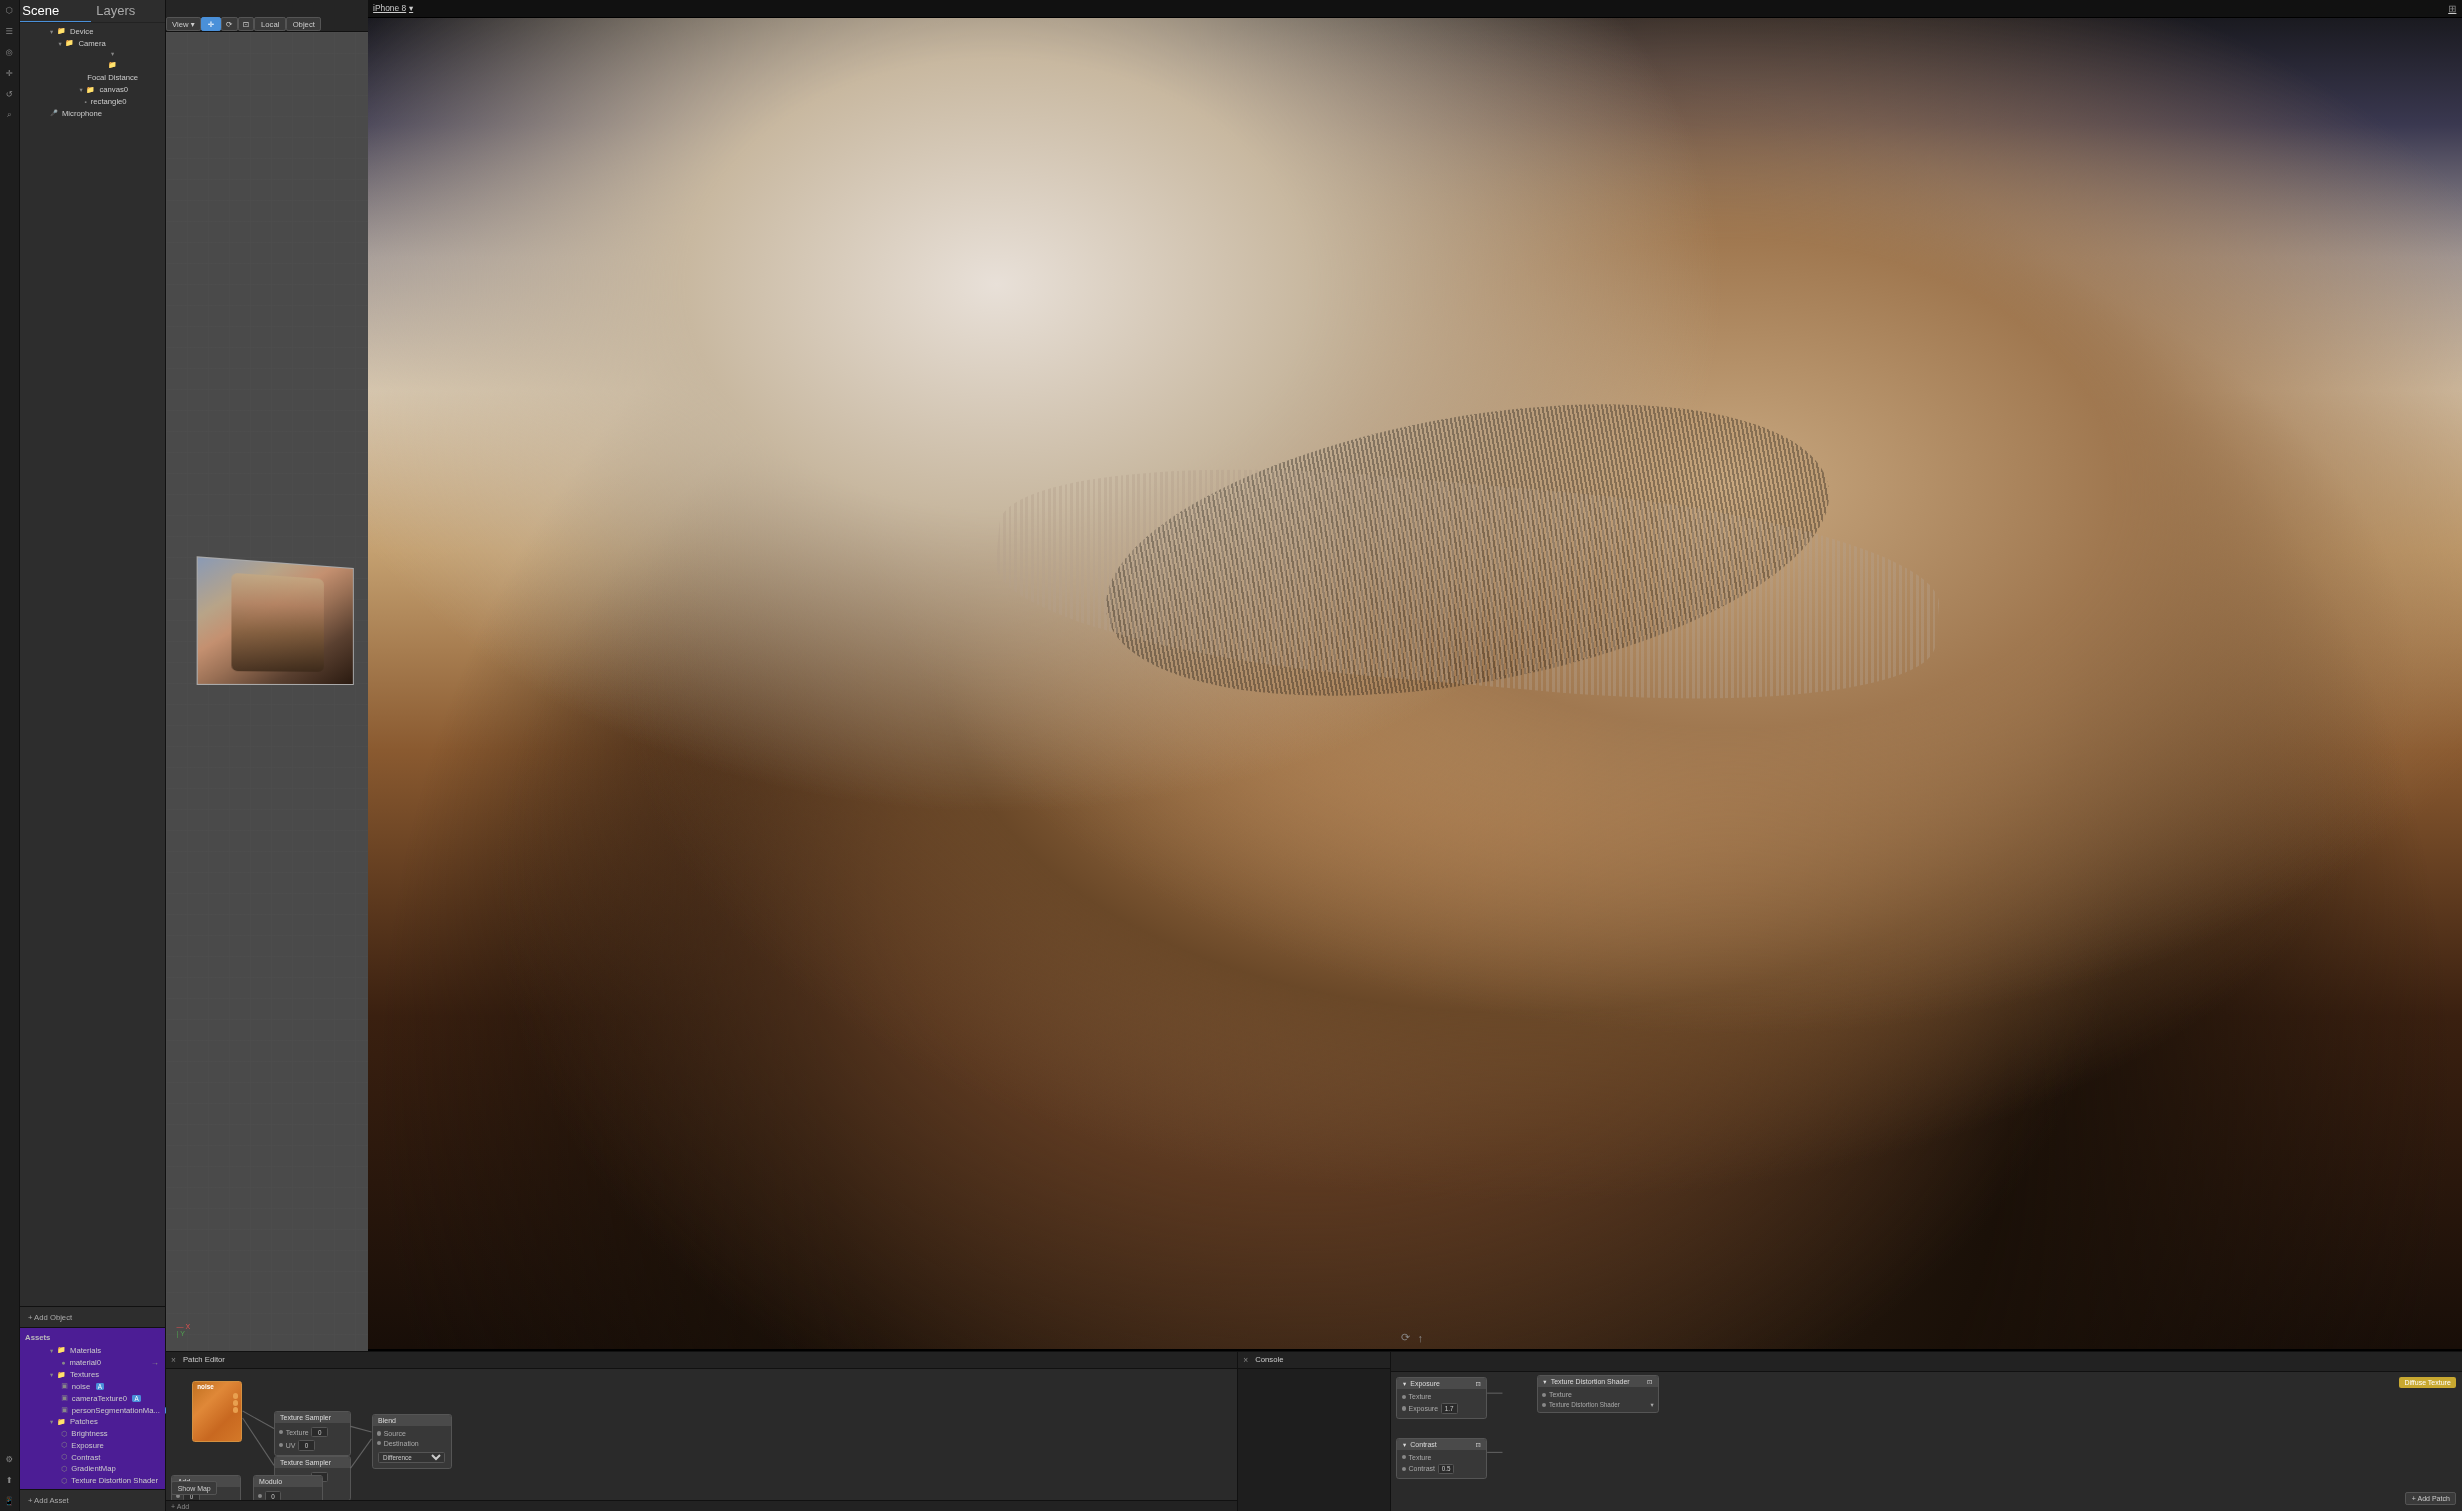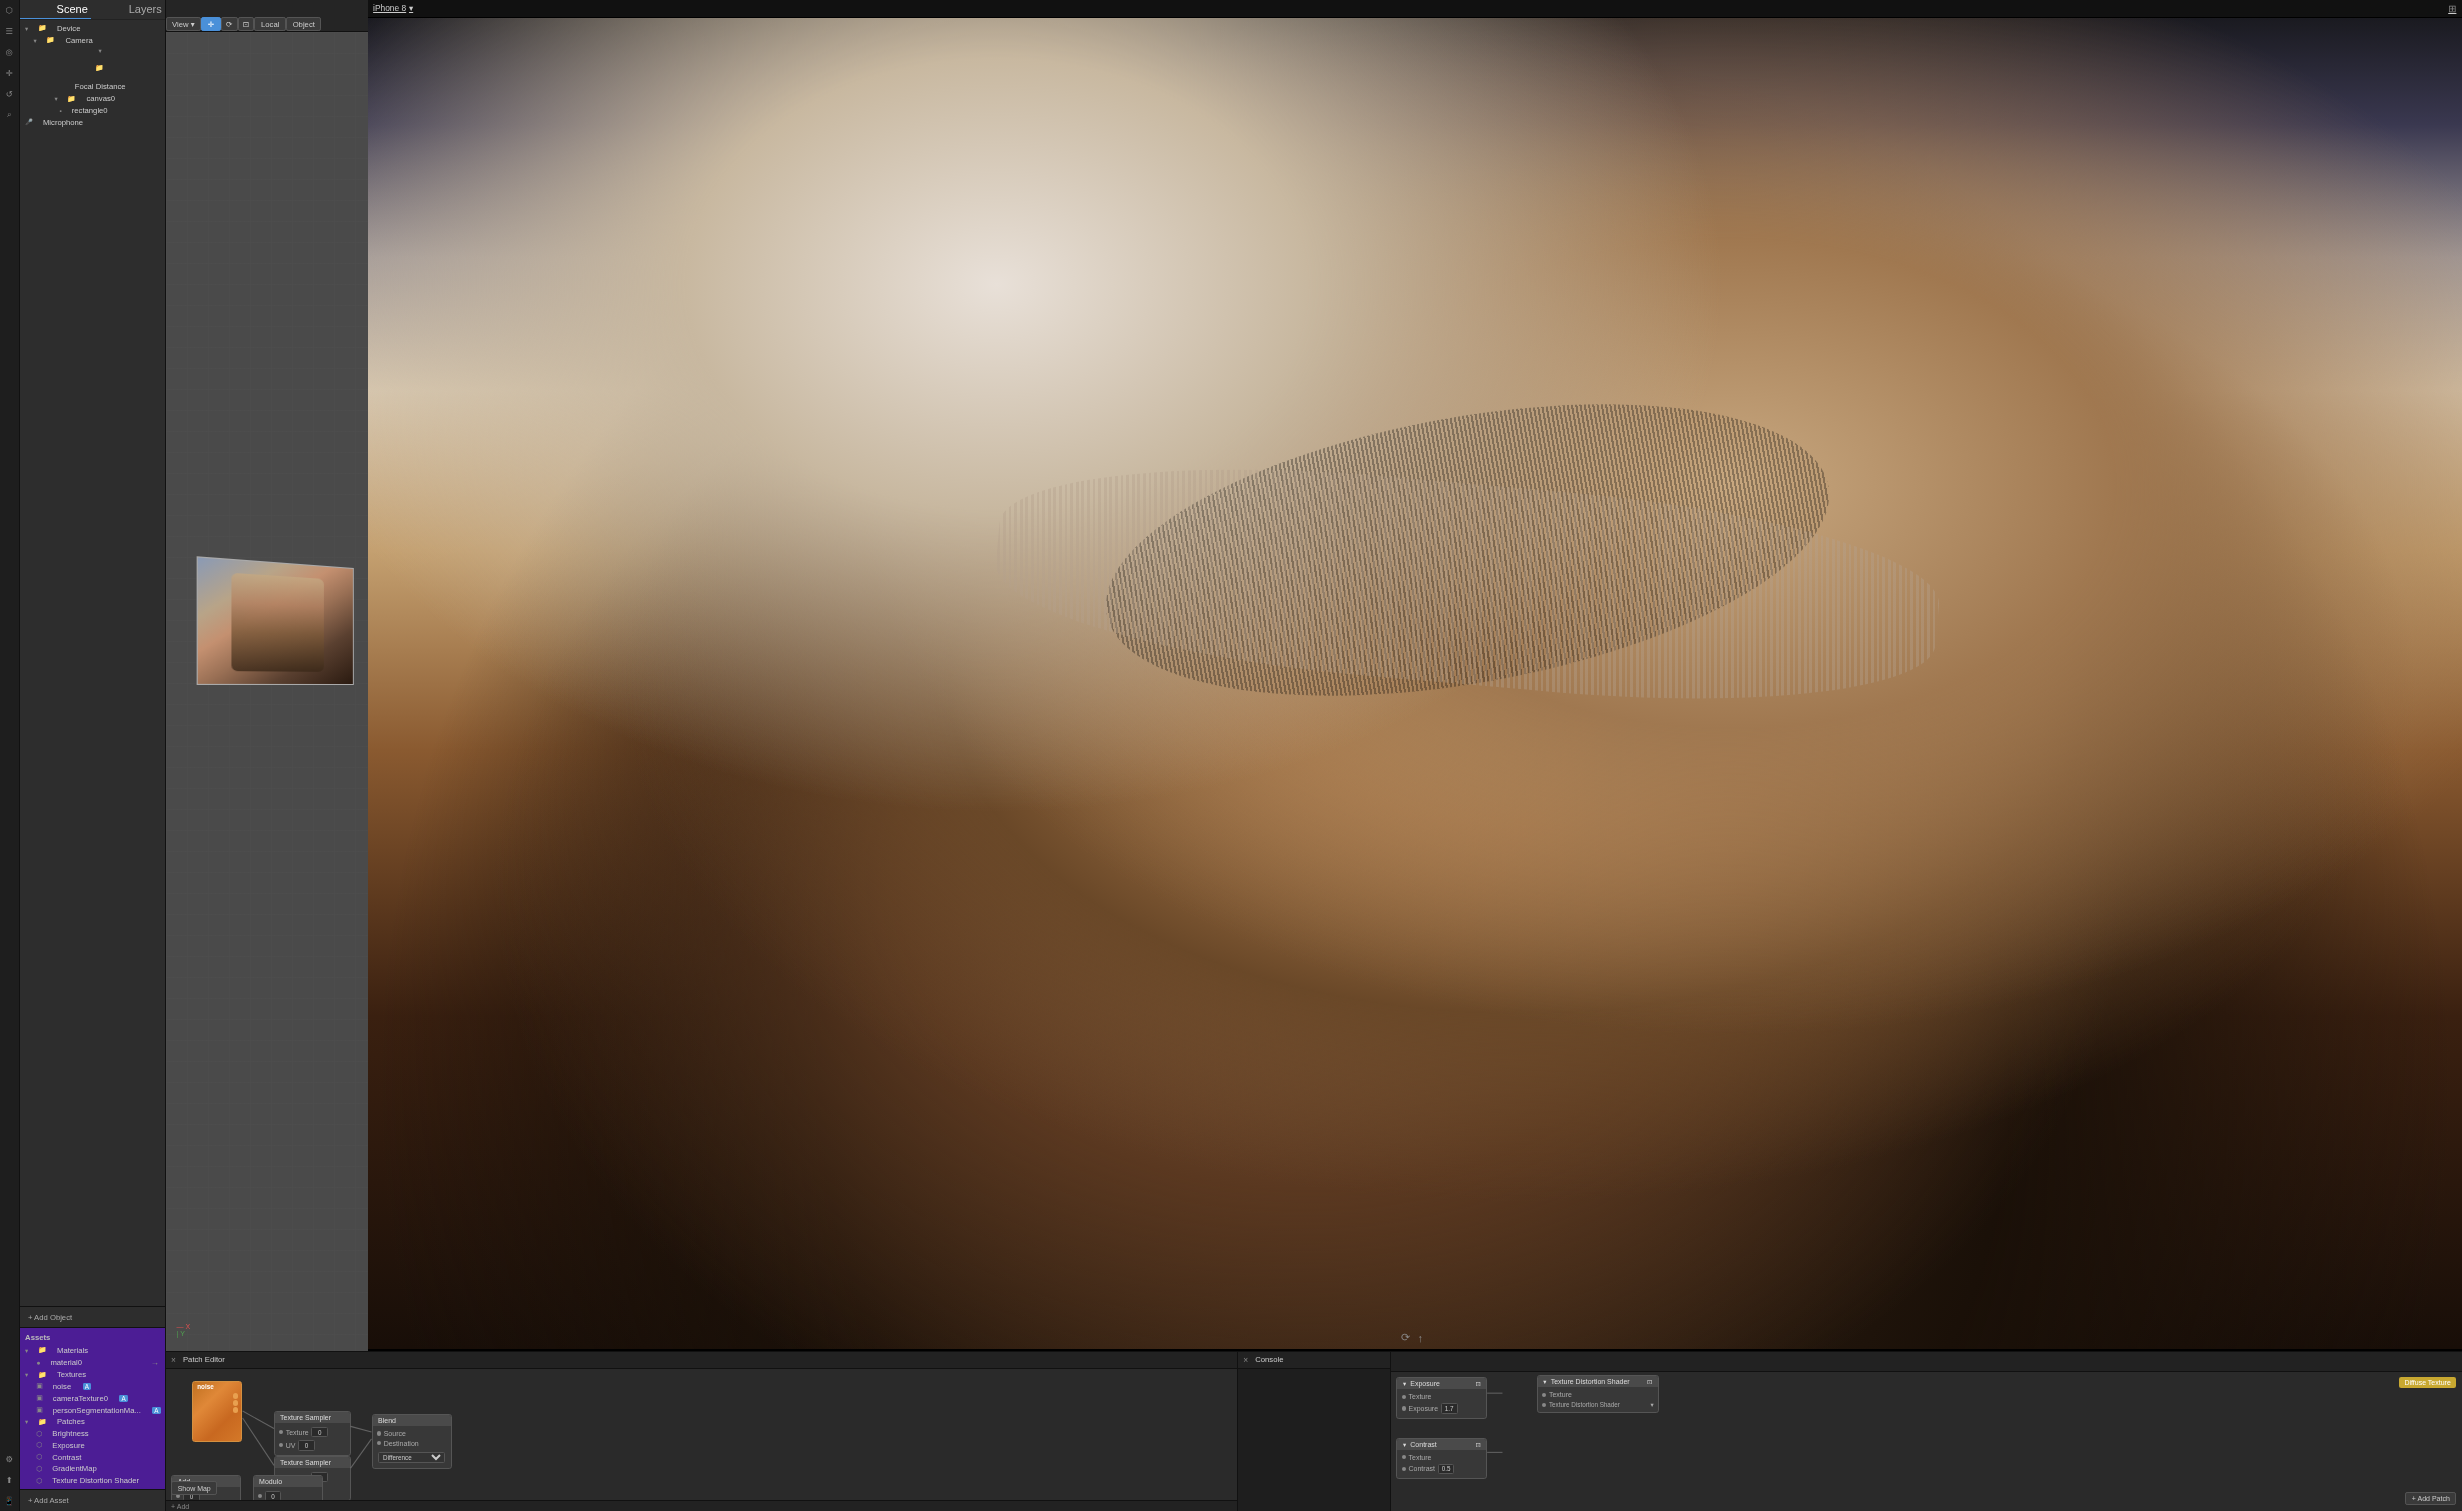--- a/index.html
+++ b/index.html
@@ -86,39 +86,40 @@
       padding: 2.1px 5.6px;
       color: #bbb;
       font-size: 7.7px;
       border-bottom: 0.7px solid #222;
     }
     .sidebar-section-header.tabs {
       padding: 0;
     }
     .tab-btn {
       flex: 1;
-      text-align: right;
+      text-align: left;
       padding: 2.8px;
-      font-size: 11px;
+      font-size: 13px;
       cursor: pointer;
       color: #aaa;
       border-bottom: 1.4px solid transparent;
     }
     .tab-btn.active {
       color: #fff;
       border-bottom-color: #4a90d9;
     }
     .tree-item {
       display: flex;
       align-items: center;
-      gap: 10px;
+      gap: 4px;
       padding: 1.4px 5.6px;
       color: #ccc;
       font-size: 7.7px;
       cursor: pointer;
+      margin-left: 25px;
     }
     .tree-icon { font-size: 6.3px; color: #888; }
     .folder-icon { color: #d4a843; font-size: 7px; }
     .sidebar-bottom {
       border-top: 0.7px solid #111;
       padding: 2.8px 0;
     }
     .add-btn {
       display: flex;
       align-items: center;

